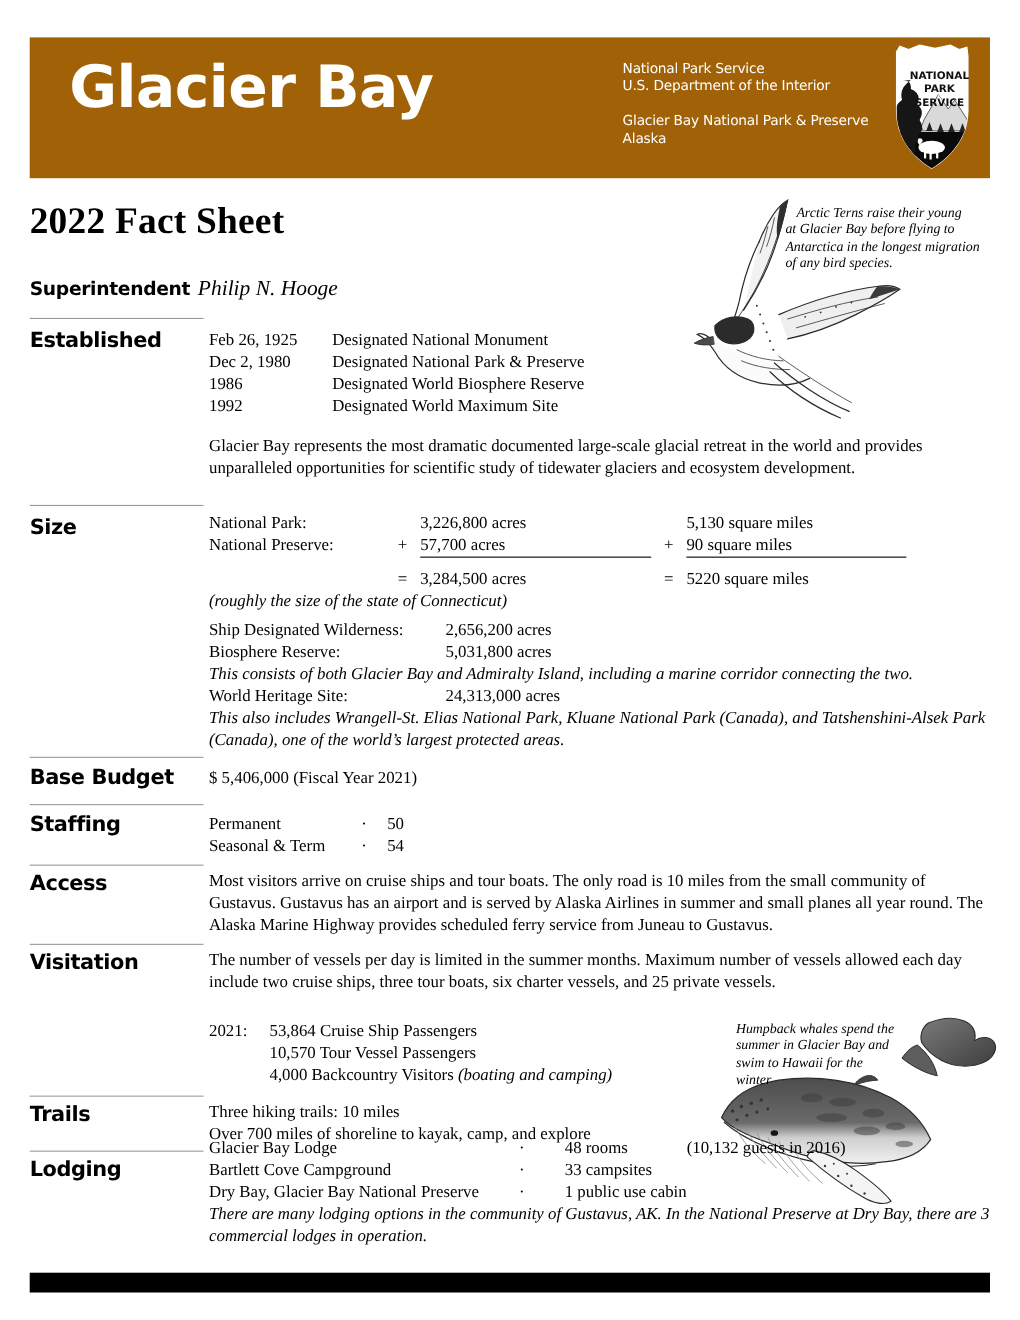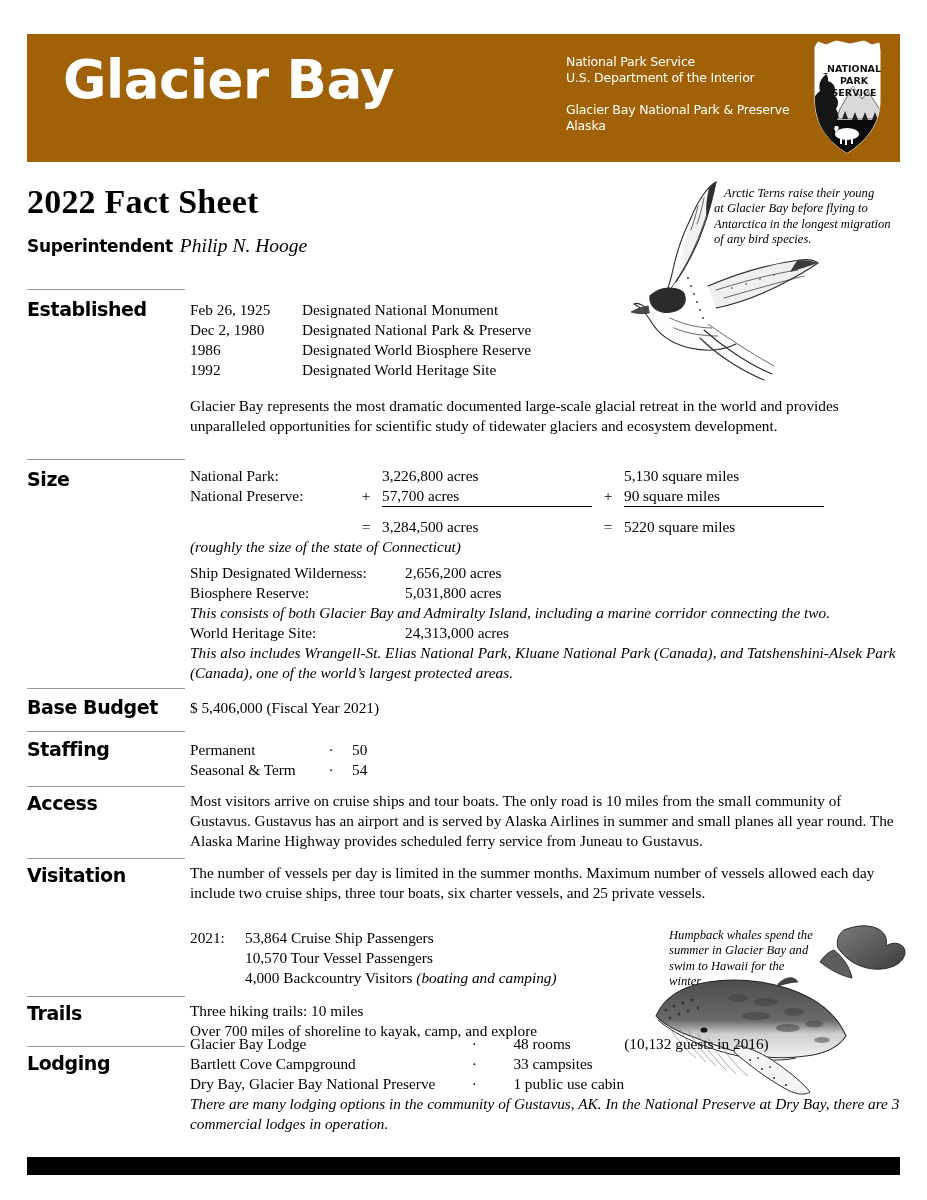--- a/index.html
+++ b/index.html
@@ -78,21 +78,21 @@
     left: 27px;
     top: 183px;
     font-family: "Liberation Serif", serif;
     font-size: 34px;
     font-weight: 700;
     letter-spacing: 0.2px;
   }
   .supt-row {
     position: absolute;
     left: 27px;
-    top: 235px;
+    top: 252px;
     white-space: nowrap;
     text-align: right;
   }
   .supt-label {
     font-family: "DejaVu Sans", sans-serif;
     font-weight: 700;
     font-size: 17px;
     letter-spacing: -0.3px;
   }
   .supt-name {
@@ -325,21 +325,21 @@
         <tr>
           <td class="c-date">Dec 2, 1980</td>
           <td>Designated National Park &amp; Preserve</td>
         </tr>
         <tr>
           <td class="c-date">1986</td>
           <td>Designated World Biosphere Reserve</td>
         </tr>
         <tr>
           <td class="c-date">1992</td>
-          <td>Designated World Heritage Site</td>
+          <td>Designated World Maximum Site</td>
         </tr>
       </tbody>
     </table>
   </div>
   <div class="body-col para" style="top:396px;">Glacier Bay represents the most dramatic documented large-scale glacial retreat in the world and provides unparalleled opportunities for scientific study of tidewater glaciers and ecosystem development.</div>
 
   <div class="rule" style="top:459px;"></div>
   <div class="sec-label" style="top:470px;">Size</div>
   <div class="body-col" style="top:466px;">
     <table class="tbl">

